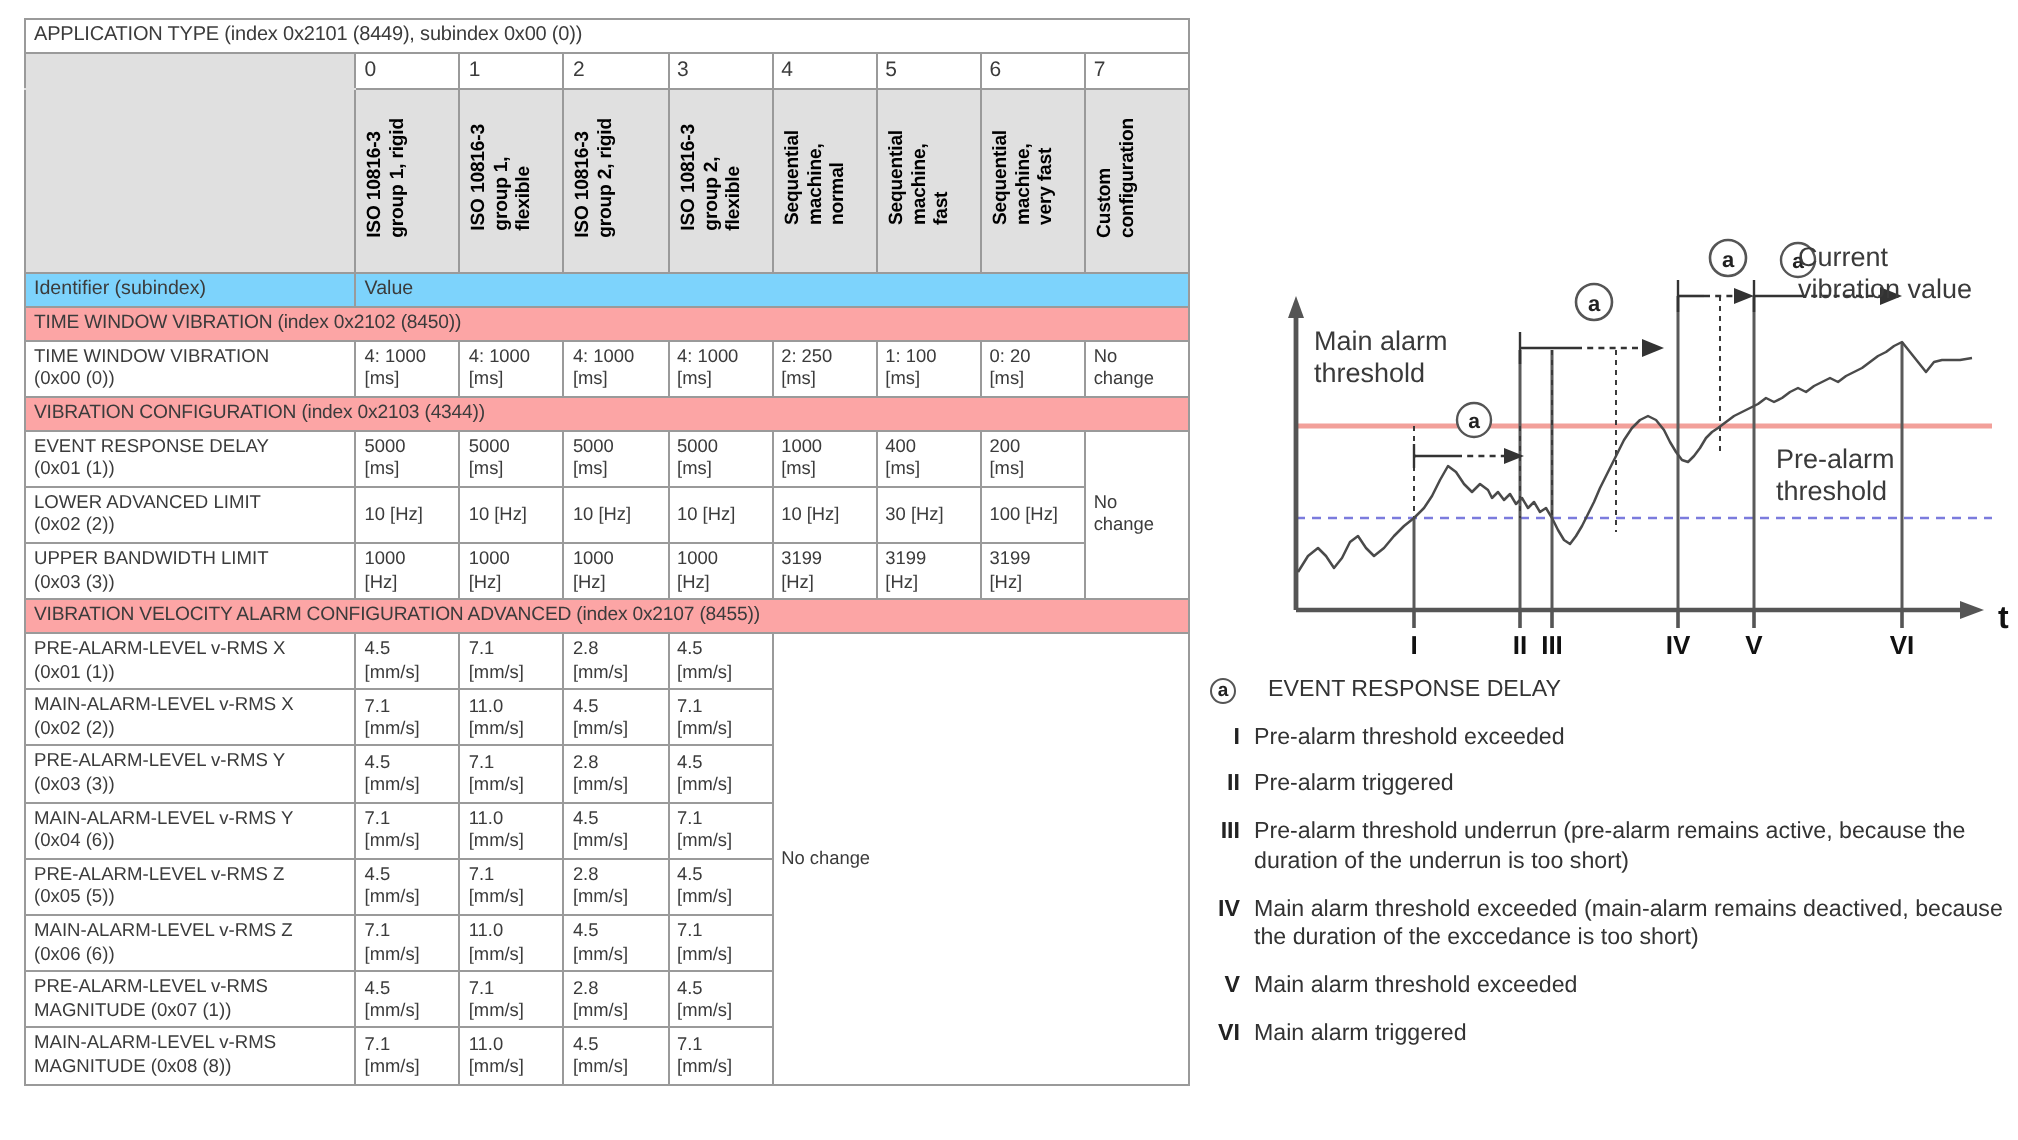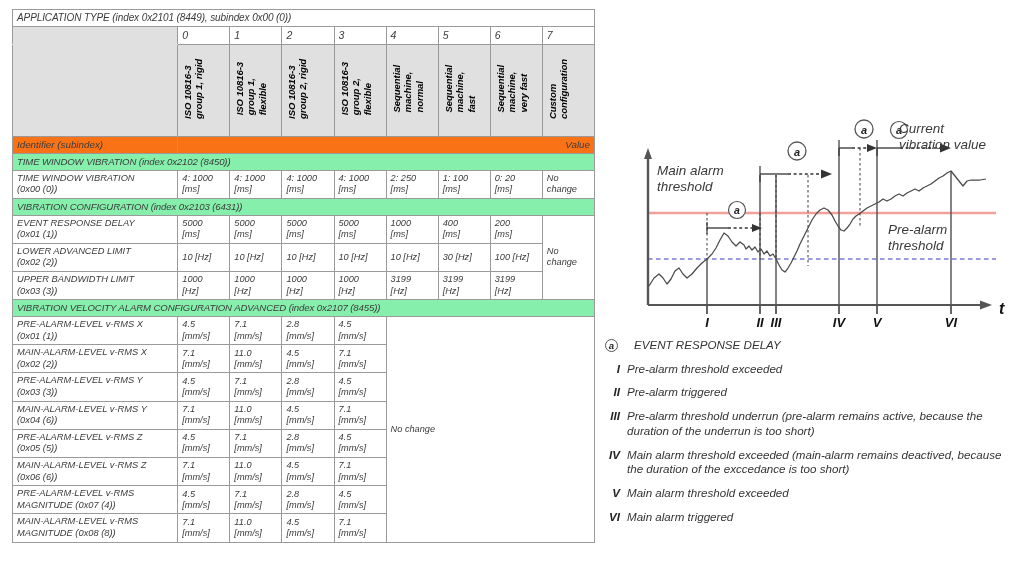--- a/index.html
+++ b/index.html
@@ -4,21 +4,21 @@
 <style>
   * { box-sizing: border-box; }
   html, body {
     margin: 0; padding: 0;
     width: 1009px; height: 570px;
     background: #ffffff;
     font-family: "Liberation Sans", sans-serif;
     color: #1a1a1a;
     overflow: hidden;
   }
-  #root { position: relative; width: 900px; height: 570px; font-style: italic; }
+  #root { position: relative; width: 900px; height: 570px; }
 
   
   #table-panel {
     position: absolute;
     left: 12px; top: 9px;
     width: 583px;
   }
   table.cfg {
     border-collapse: collapse;
     width: 583px;
@@ -39,35 +39,35 @@
 
   .title-row td {
     background: #ffffff;
     font-weight: bold;
     font-size: 10px;
     color: #000000;
     padding: 3px 5px;
     letter-spacing: -0.1px;
   }
   .section-row td {
-    background: #86efac;
+    background: #fca5a5;
     font-weight: bold;
     font-size: 9.6px;
     color: #000000;
     padding: 3px 5px;
     letter-spacing: -0.1px;
   }
   .idrow td {
-    background: #f97316;
+    background: #7dd3fc;
     font-weight: bold;
     font-size: 9.8px;
     color: #000000;
     padding: 3px 5px;
   }
-  .idrow td.value-head { text-align: right; }
+  .idrow td.value-head { text-align: left; }
 
   .numhead td {
     text-align: center;
     font-weight: bold;
     font-size: 10.5px;
     color: #000000;
     background: #ffffff;
     height: 15px;
     padding: 1px 0;
   }
@@ -260,21 +260,21 @@
             <td class="val">
               <span class="u">0: 20</span>
               <span class="u">[ms]</span>
             </td>
             <td class="nochange">
               <span class="u">No</span>
               <span class="u">change</span>
             </td>
           </tr>
           <tr class="section-row">
-            <td colspan="9">VIBRATION CONFIGURATION (index 0x2103 (6431))</td>
+            <td colspan="9">VIBRATION CONFIGURATION (index 0x2103 (4344))</td>
           </tr>
           <tr>
             <td class="lbl">
               <span class="u">EVENT RESPONSE DELAY</span>
               <span class="u">(0x01 (1))</span>
             </td>
             <td class="val">
               <span class="u">5000</span>
               <span class="u">[ms]</span>
             </td>
@@ -502,21 +502,21 @@
               <span class="u">[mm/s]</span>
             </td>
             <td class="val">
               <span class="u">7.1</span>
               <span class="u">[mm/s]</span>
             </td>
           </tr>
           <tr>
             <td class="lbl">
               <span class="u">PRE-ALARM-LEVEL v-RMS</span>
-              <span class="u">MAGNITUDE (0x07 (4))</span>
+              <span class="u">MAGNITUDE (0x07 (1))</span>
             </td>
             <td class="val">
               <span class="u">4.5</span>
               <span class="u">[mm/s]</span>
             </td>
             <td class="val">
               <span class="u">7.1</span>
               <span class="u">[mm/s]</span>
             </td>
             <td class="val">

